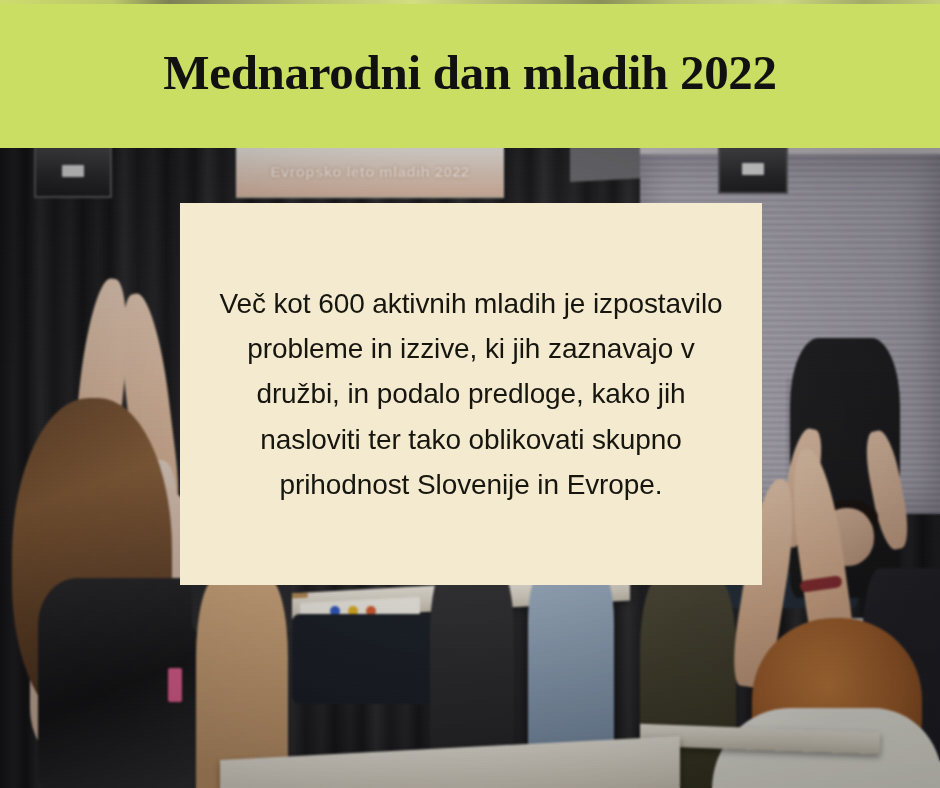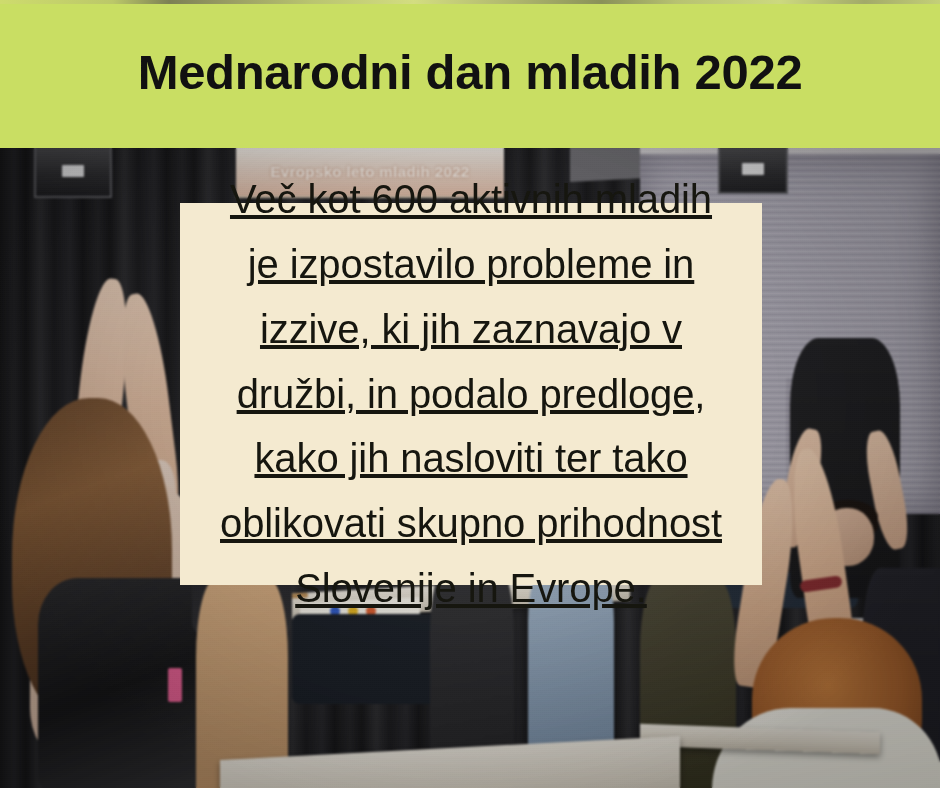--- a/index.html
+++ b/index.html
@@ -35,21 +35,21 @@
   .banner {
     position:absolute; top:0; left:0;
     width:940px; height:148px;
     background:#c9de63;
     display:flex;
     align-items:center;
     justify-content:center;
     z-index:5;
   }
   .banner-title {
-    font-family:Liberation Sans, sans-serif;
+    font-family:Liberation Serif, serif;
     font-weight:bold;
     font-size:49px;
     line-height:1;
     letter-spacing:-0.3px;
     color:#111111;
     white-space:nowrap;
     padding-bottom:4px;
   }
 
   
@@ -357,26 +357,25 @@
     background:#f4ead0;
     z-index:4;
     display:flex;
     align-items:center;
     justify-content:center;
     padding:26px 34px;
   }
   .caption-text {
     font-family:"Liberation Sans", sans-serif;
     font-weight:normal;
-    font-size:40px;
+    font-size:28px;
     line-height:1.62;
     color:#16160f;
     text-align:center;
     letter-spacing:-0.1px;
-    text-decoration:underline;
   }
 
   
   .logo {
     position:absolute;
     bottom:36px; left:318px;
     width:260px; height:58px;
     display:flex;
     z-index:4;
   }

